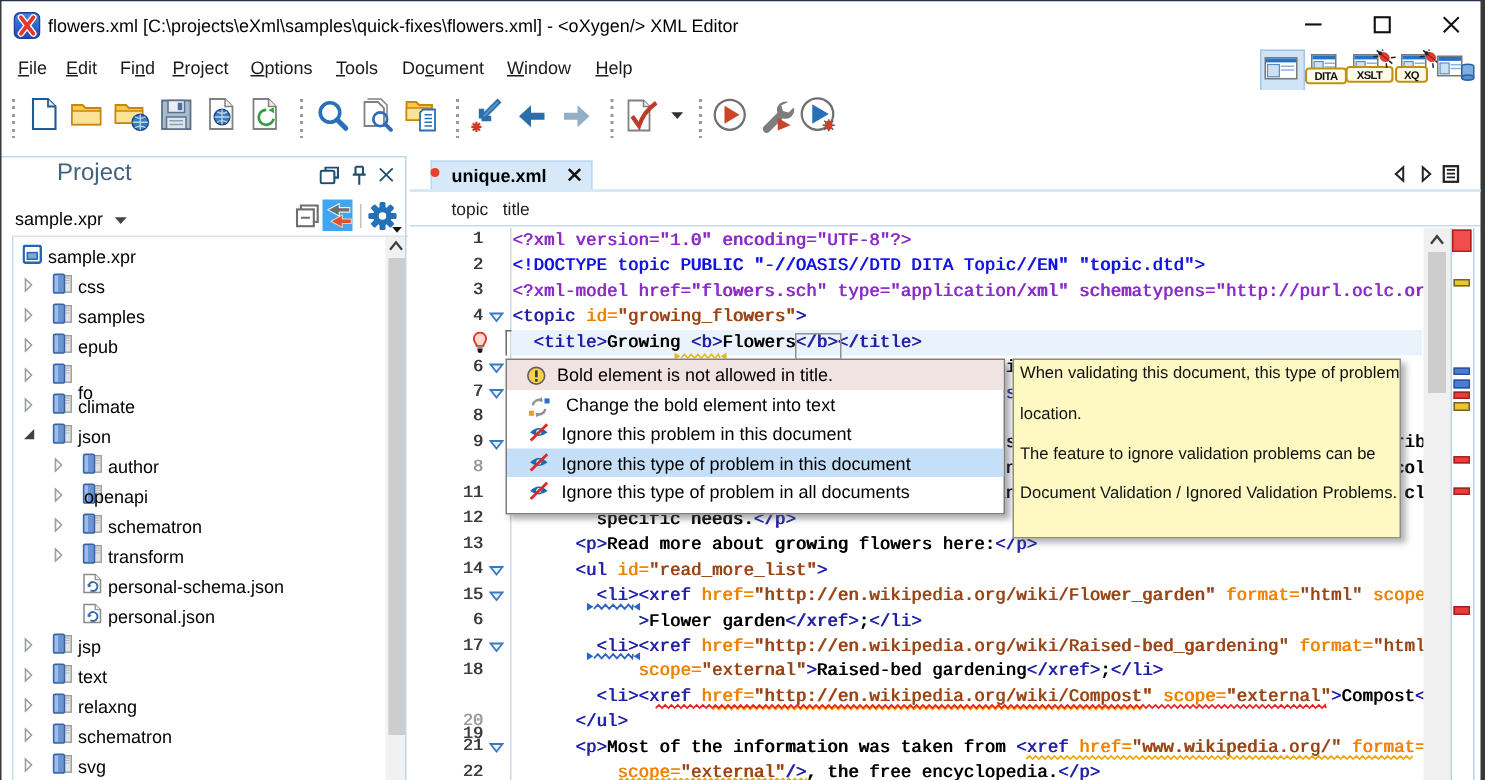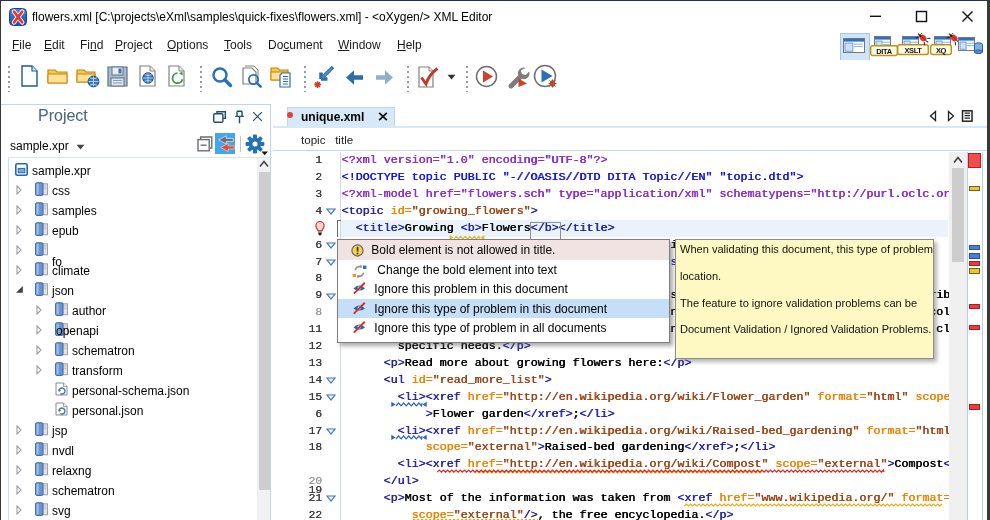--- a/index.html
+++ b/index.html
@@ -454,21 +454,21 @@
 <div class="trow" style="left:52px;top:423.5px">jsp</div>
 <svg class="abs" style="left:16px;top:444.5px" width="6" height="10" viewBox="0 0 6 10">
         <path d="M1 1 L5 5 L1 9 z" fill="#fff" stroke="#9aa0a6" stroke-width="1.1"></path>
       </svg>
 <svg class="abs" style="left:35px;top:442px" width="13" height="14" viewBox="0 0 13 14">
 <rect x="7.5" y="1.8" width="5" height="11" fill="#e2e2e2" stroke="#9a9a9a" stroke-width="0.9"></rect>
 <path d="M8.4 3.4 h3 M8.4 5 h3 M8.4 6.6 h3" stroke="#b8b8b8" stroke-width="0.7"></path>
 <rect x="0.6" y="0.8" width="7.4" height="12.6" rx="1.2" fill="#6a94d4" stroke="#3565a8" stroke-width="1"></rect>
 <rect x="1.5" y="1.7" width="2.2" height="10.8" fill="#a2bde4"></rect>
 </svg>
-<div class="trow" style="left:52px;top:443.5px">nvdl</div>
+<div class="trow" style="left:52px;top:443.5px">text</div>
 <svg class="abs" style="left:16px;top:464.5px" width="6" height="10" viewBox="0 0 6 10">
         <path d="M1 1 L5 5 L1 9 z" fill="#fff" stroke="#9aa0a6" stroke-width="1.1"></path>
       </svg>
 <svg class="abs" style="left:35px;top:462px" width="13" height="14" viewBox="0 0 13 14">
 <rect x="7.5" y="1.8" width="5" height="11" fill="#e2e2e2" stroke="#9a9a9a" stroke-width="0.9"></rect>
 <path d="M8.4 3.4 h3 M8.4 5 h3 M8.4 6.6 h3" stroke="#b8b8b8" stroke-width="0.7"></path>
 <rect x="0.6" y="0.8" width="7.4" height="12.6" rx="1.2" fill="#6a94d4" stroke="#3565a8" stroke-width="1"></rect>
 <rect x="1.5" y="1.7" width="2.2" height="10.8" fill="#a2bde4"></rect>
 </svg>
 <div class="trow" style="left:52px;top:463.5px">relaxng</div>

